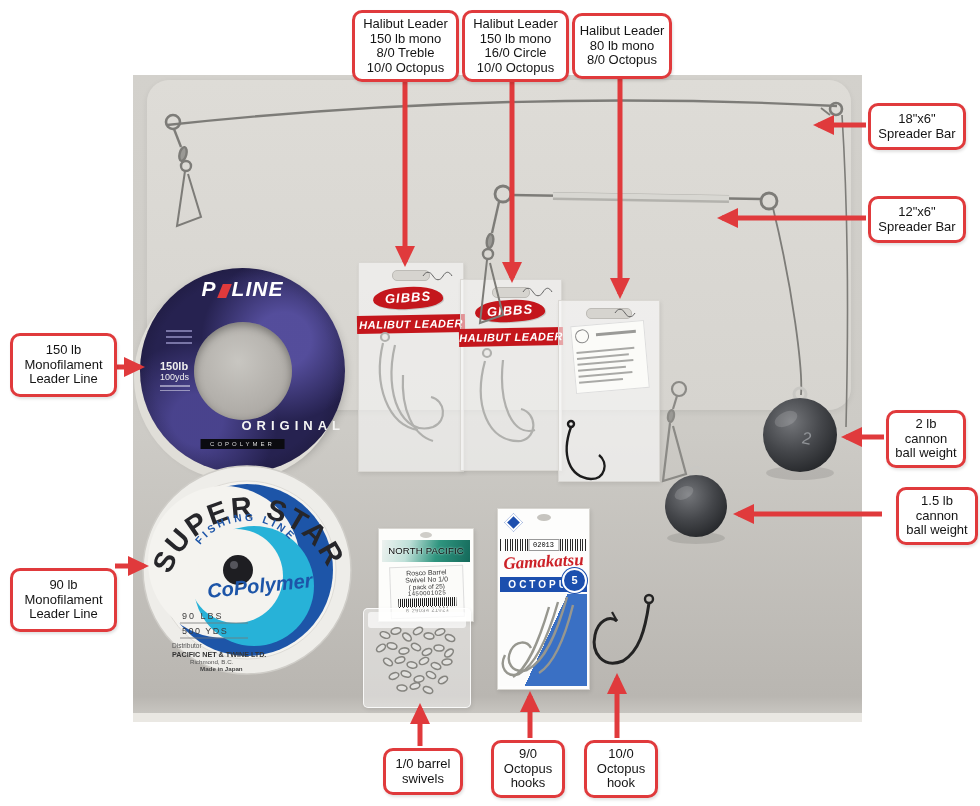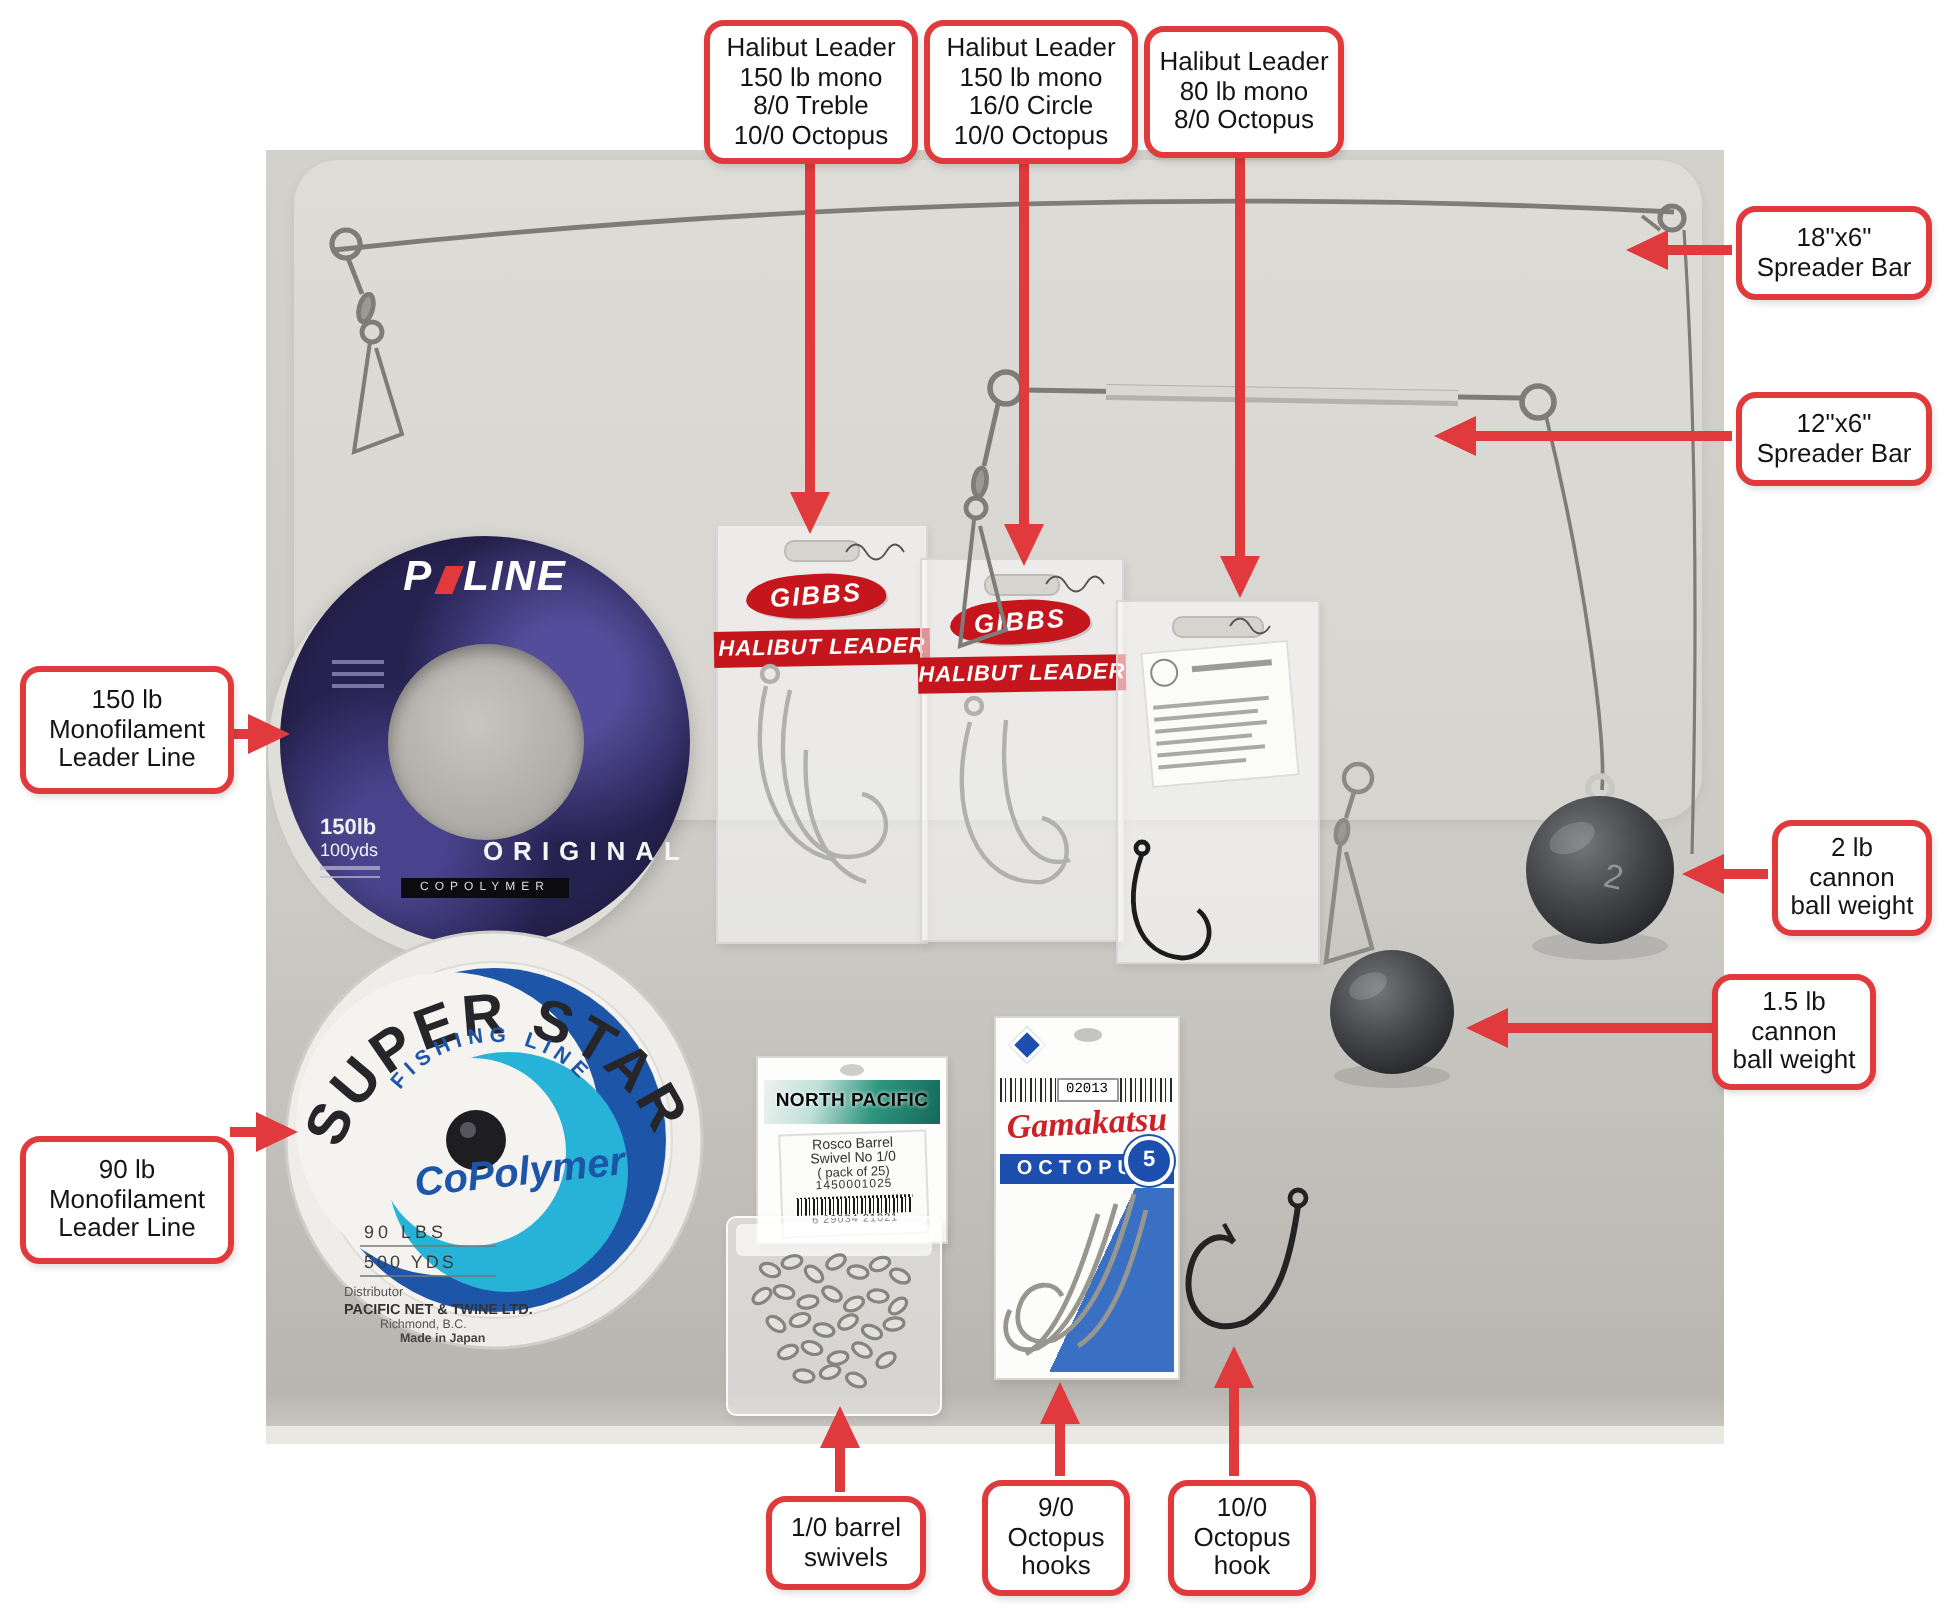--- a/index.html
+++ b/index.html
@@ -27,21 +27,21 @@
   .spool-pline .hole{position:absolute;left:50%;top:50%;width:98px;height:98px;margin:-49px 0 0 -49px;
     border-radius:50%;background:radial-gradient(circle at 45% 40%, #c8c6c1, #a29e99);
     box-shadow:inset 0 3px 8px rgba(0,0,0,.35);}
   .pl-brand{position:absolute;top:9px;width:100%;text-align:center;color:#fff;font-weight:bold;
     font-style:italic;font-size:21px;letter-spacing:1px;}
   .pl-dash{display:inline-block;width:9px;height:14px;background:#e03a3c;margin:0 3px;
     transform:skewX(-22deg);vertical-align:-2px;}
   .pl-feat{position:absolute;left:26px;top:58px;}
   .pl-feat i{display:block;width:26px;height:2px;background:#8d89bb;margin:4px 0;opacity:.8;}
   .pl-specs{position:absolute;left:20px;top:92px;color:#f0f0ee;}
-  .pl-specs .b1{font-size:11px;font-weight:bold;margin-top:48px;}
+  .pl-specs .b1{font-size:11px;font-weight:bold;}
   .pl-specs .b2{font-size:9px;}
   .pl-specs i{display:block;width:30px;height:1.5px;background:#bdbad6;margin:3px 0;opacity:.7;}
   .pl-original{position:absolute;bottom:40px;width:100%;text-align:right;color:#f5f5f3;
     font-size:13px;font-weight:bold;letter-spacing:5px;}
   .pl-copoly{position:absolute;bottom:24px;left:50%;transform:translateX(-50%);background:#0b0b10;
     color:#dcdcdc;font-size:6px;letter-spacing:3px;padding:2px 10px;white-space:nowrap;}
   
   .spool-superstar{position:absolute;left:9px;top:387px;width:210px;height:216px;}
   
   .pack{position:absolute;background:rgba(252,252,251,.55);border:1px solid rgba(215,213,208,.9);
@@ -55,21 +55,21 @@
   .gibbs-banner{position:absolute;left:-2px;right:-2px;top:52px;height:18px;background:#c4161c;
         color:#fff;font-weight:bold;font-style:italic;font-size:11px;text-align:center;
         line-height:18px;letter-spacing:.5px;transform:rotate(-1deg);}
   
   .np-card{position:absolute;left:245px;top:453px;width:94px;height:92px;background:#fdfdfb;
         border:1px solid #d8d6d1;box-shadow:1px 2px 4px rgba(0,0,0,.1);}
   .np-hole{position:absolute;left:50%;top:3px;transform:translateX(-50%);width:12px;height:6px;
         border-radius:50%;background:#cfcdc8;}
   .np-band{position:absolute;left:3px;right:3px;top:11px;height:22px;
         background:linear-gradient(105deg,#eef2f0 0%,#bfe0d8 30%,#2f957f 62%,#14695a 100%);}
-  .np-band div{font-size:9.5px;font-weight:bold;color:#0a0a0a;text-align:center;line-height:22px;
+  .np-band div{font-size:9.5px;font-weight:normal;color:#0a0a0a;text-align:center;line-height:22px;
         letter-spacing:.2px;text-shadow:0 0 2px #fff;}
   .np-label{position:absolute;left:11px;top:37px;width:72px;height:50px;background:#fbfbf9;
         border:1px solid #ddd;transform:rotate(-2deg);text-align:center;color:#333;}
   .np-label .t1{font-size:7px;margin-top:2px;}
   .np-label .t2{font-size:7px;}
   .np-label .t3{font-size:6.5px;}
   .np-label .t4{font-size:6px;letter-spacing:.5px;}
   .np-barcode{margin:2px auto 0;width:58px;height:9px;
         background:repeating-linear-gradient(90deg,#1a1a1a 0 1px,transparent 1px 2px,#1a1a1a 2px 2.6px,transparent 2.6px 4px);}
   .np-label .t5{font-size:5.5px;letter-spacing:.5px;}
@@ -390,21 +390,21 @@
   </div>
   <div class="callout" style="left:868px;top:196px;width:88px;padding-top:6px;padding-bottom:6px;">
     <div>12"x6"</div>
     <div>Spreader Bar</div>
   </div>
   <div class="callout" style="left:886px;top:410px;width:70px;">
     <div>2 lb</div>
     <div>cannon</div>
     <div>ball weight</div>
   </div>
-  <div class="callout" style="left:856px;top:487px;width:72px;">
+  <div class="callout" style="left:896px;top:487px;width:72px;">
     <div>1.5 lb</div>
     <div>cannon</div>
     <div>ball weight</div>
   </div>
 
   <div class="callout" style="left:10px;top:333px;width:97px;padding-top:7px;padding-bottom:7px;">
     <div>150 lb</div>
     <div>Monofilament</div>
     <div>Leader Line</div>
   </div>

